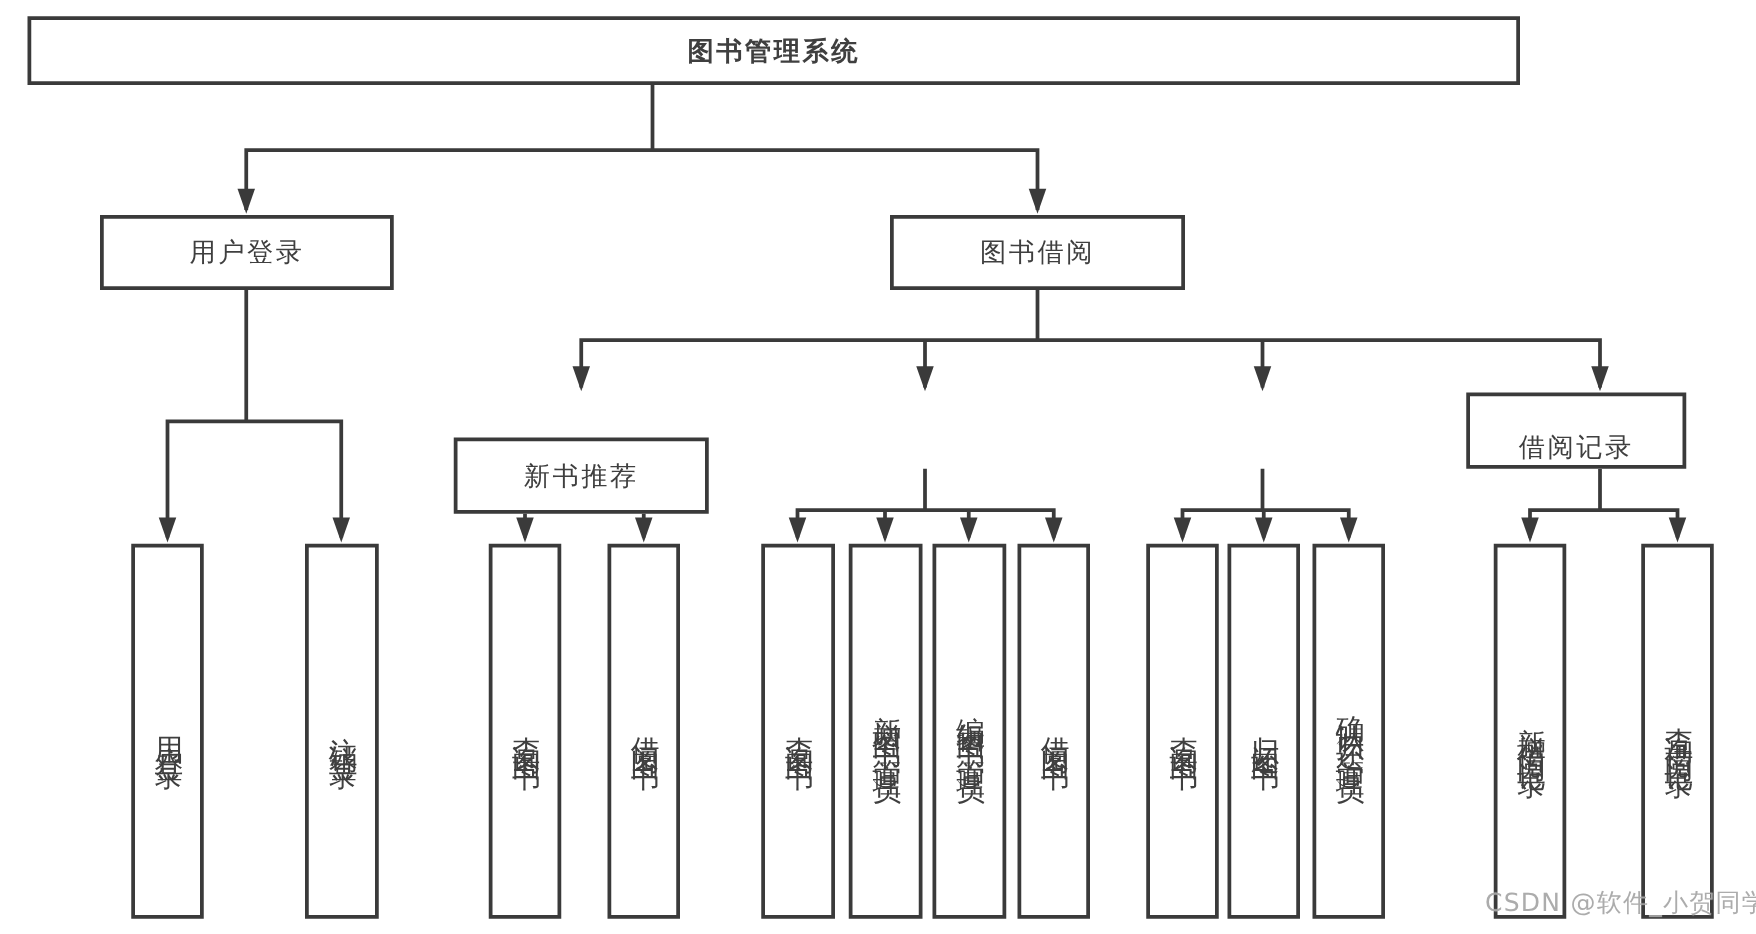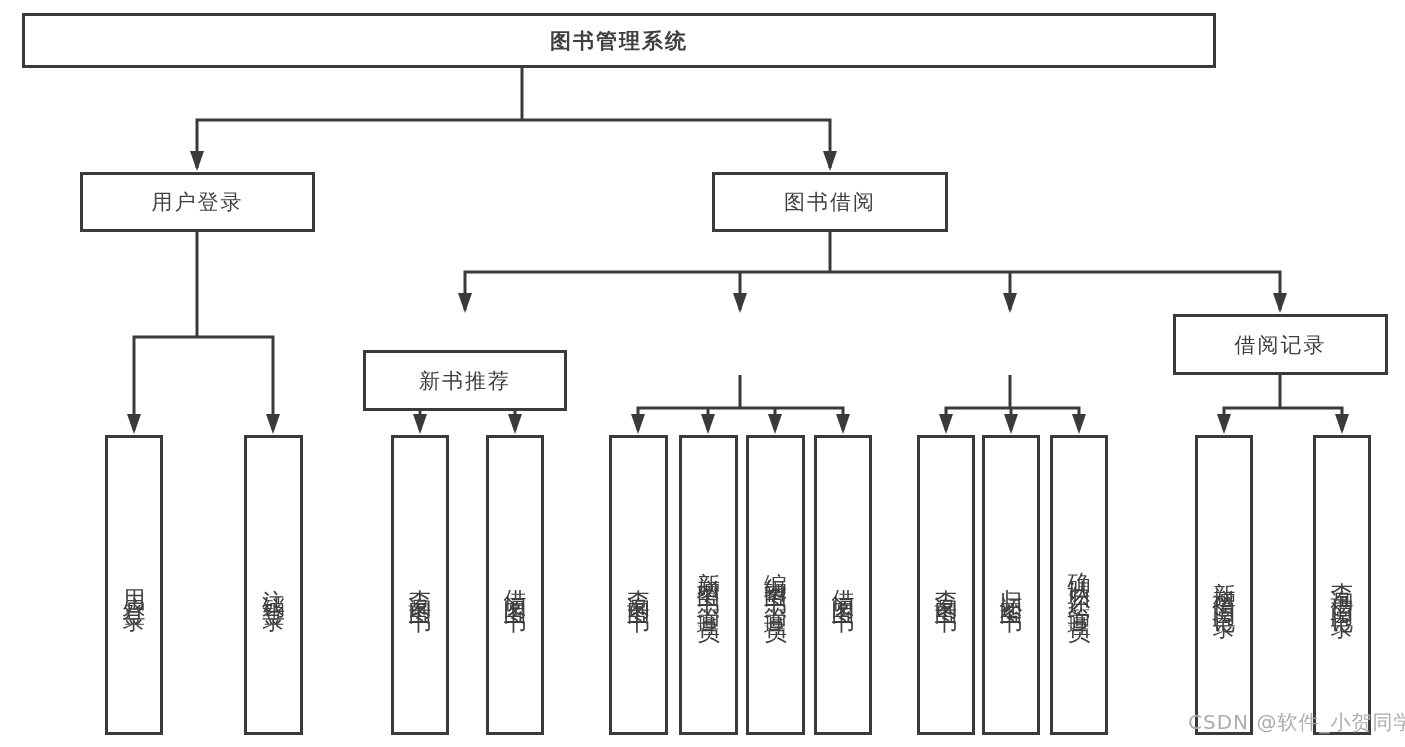--- a/index.html
+++ b/index.html
@@ -136,21 +136,21 @@
   <div class="node h" style="left:80px; top:172px; width:235px; height:60px;">
     <span>用户登录</span>
   </div>
   <div class="node h" style="left:712px; top:172px; width:236px; height:60px;">
     <span>图书借阅</span>
   </div>
 
   <div class="node h" style="left:363px; top:314px; width:204px; height:61px;margin-top:36px;">
     <span>新书推荐</span>
   </div>
-  <div class="node h" style="left:1173px; top:314px; width:215px; height:61px;">
+  <div class="node h" style="left:1173px; top:314px; width:176px; height:61px;align-items:flex-end;">
     <span>借阅记录</span>
   </div>
 
   <div class="node v" style="left:105px; top:435px; width:58px; height:300px;">
     <span>用户登录</span>
   </div>
   <div class="node v" style="left:244px; top:435px; width:59px; height:300px;">
     <span>注销登录</span>
   </div>
 

